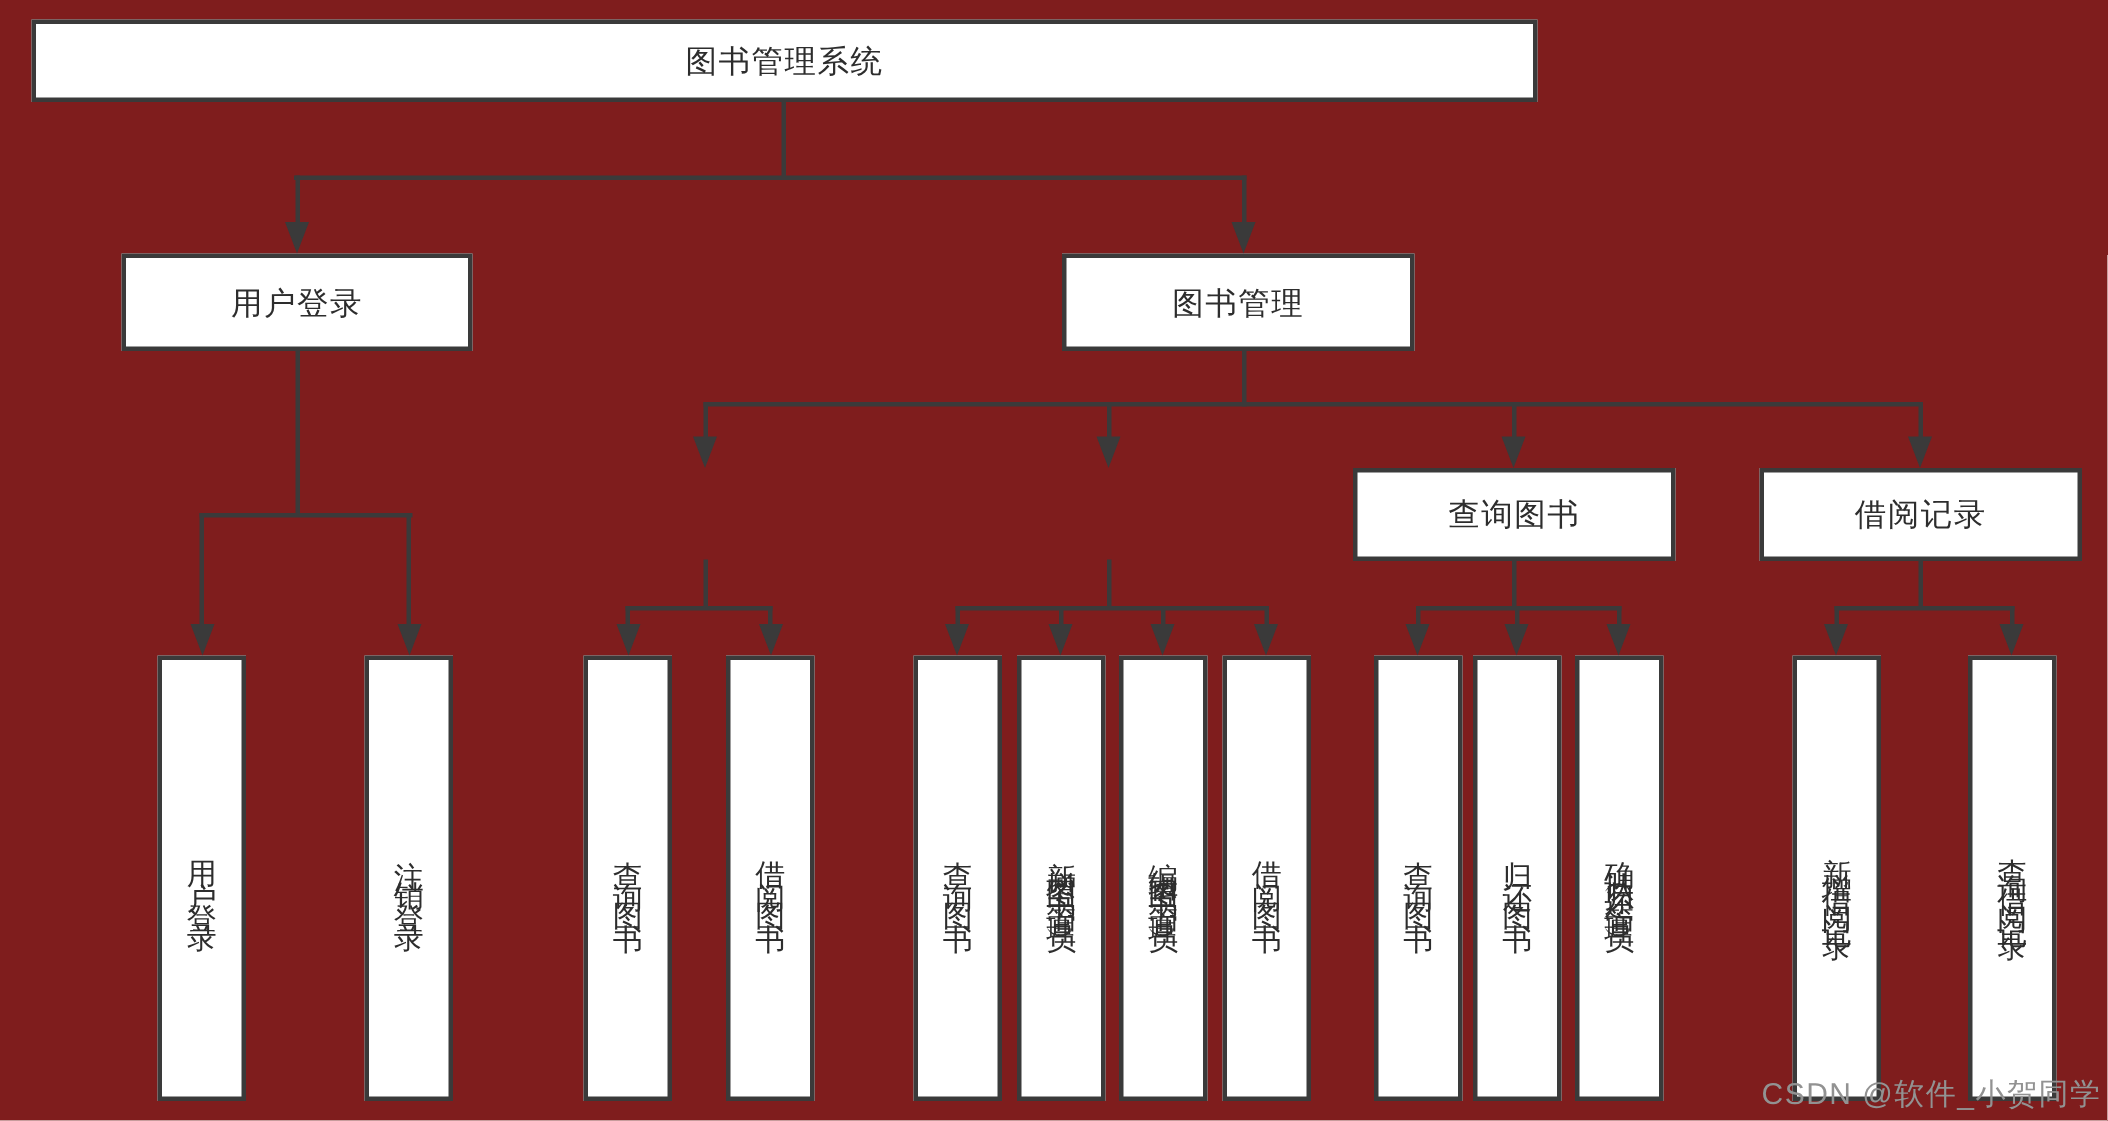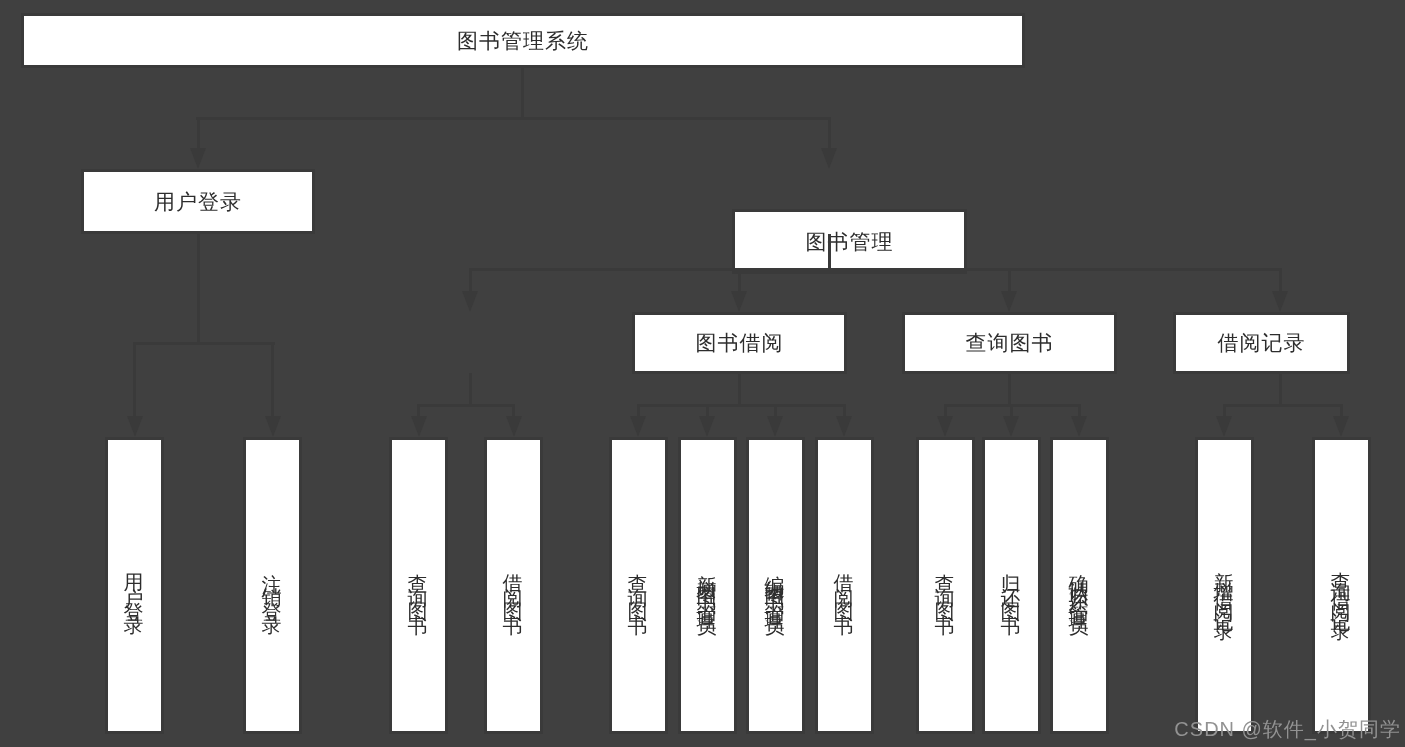--- a/index.html
+++ b/index.html
@@ -1,19 +1,19 @@
 <!DOCTYPE html>
 <html><head>
 <meta charset="utf-8">
 <style>
   html,body{margin:0;padding:0;background:#ffffff;}
   .canvas{
     position:relative;
     width:1405px;height:747px;
-    background:#404040;
+    background:#7f1d1d;
     font-family:"Liberation Sans","DejaVu Sans",sans-serif;
     overflow:hidden;
   }
   .box{
     position:absolute;
     box-sizing:border-box;
     border:3px solid #3a3a3a;
     background:#ffffff;
     display:flex;align-items:center;justify-content:center;
     color:#2d2d2d;
@@ -50,31 +50,28 @@
 
 <div class="canvas">
 
   <div class="box hbox" style="left:21px;top:13px;width:1004px;height:55px;">
     <span>图书管理系统</span>
   </div>
 
   <div class="box hbox" style="left:81px;top:169px;width:234px;height:65px;">
     <span>用户登录</span>
   </div>
-  <div class="box hbox" style="left:732px;top:169px;width:235px;height:65px;margin-top:40px;">
+  <div class="box hbox" style="left:708px;top:169px;width:235px;height:65px;">
     <span>图书管理</span>
   </div>
 
-  <div class="box hbox" style="left:632px;top:312px;width:215px;height:62px;">
-    <span>图书借阅</span>
-  </div>
   <div class="box hbox" style="left:902px;top:312px;width:215px;height:62px;">
     <span>查询图书</span>
   </div>
-  <div class="box hbox" style="left:1173px;top:312px;width:177px;height:62px;">
+  <div class="box hbox" style="left:1173px;top:312px;width:215px;height:62px;">
     <span>借阅记录</span>
   </div>
 
   <div class="box leaf" style="left:105px;">
     <span class="vtxt ls-lg">用户登录</span>
   </div>
   <div class="box leaf" style="left:243px;">
     <span class="vtxt ls-lg">注销登录</span>
   </div>
   <div class="box leaf" style="left:389px;">

